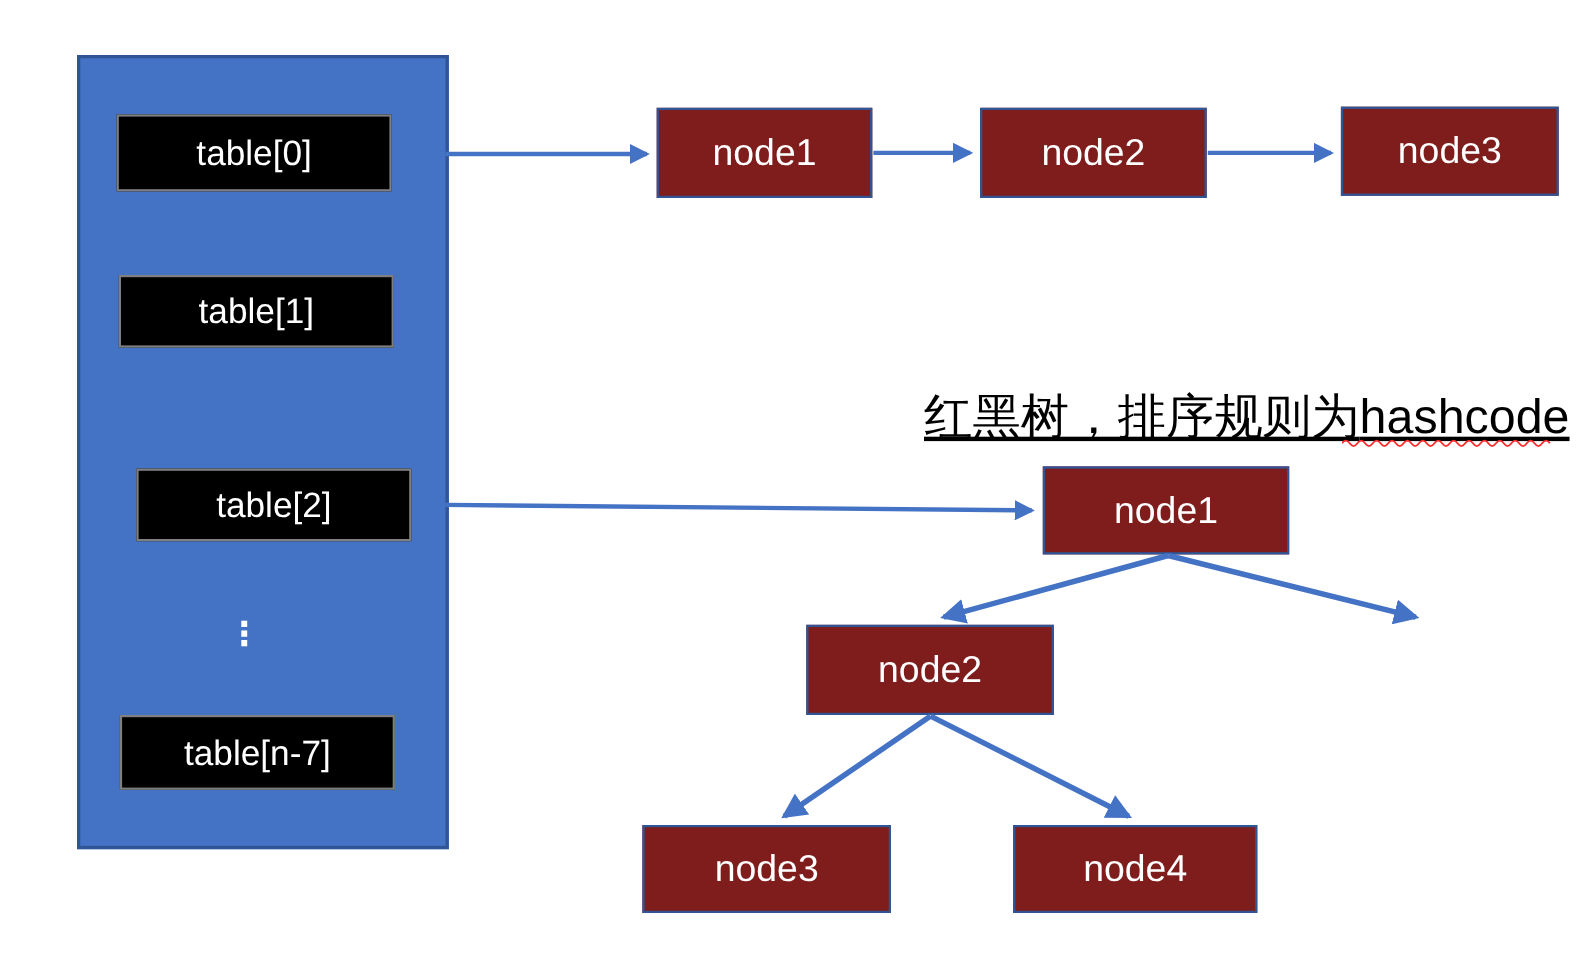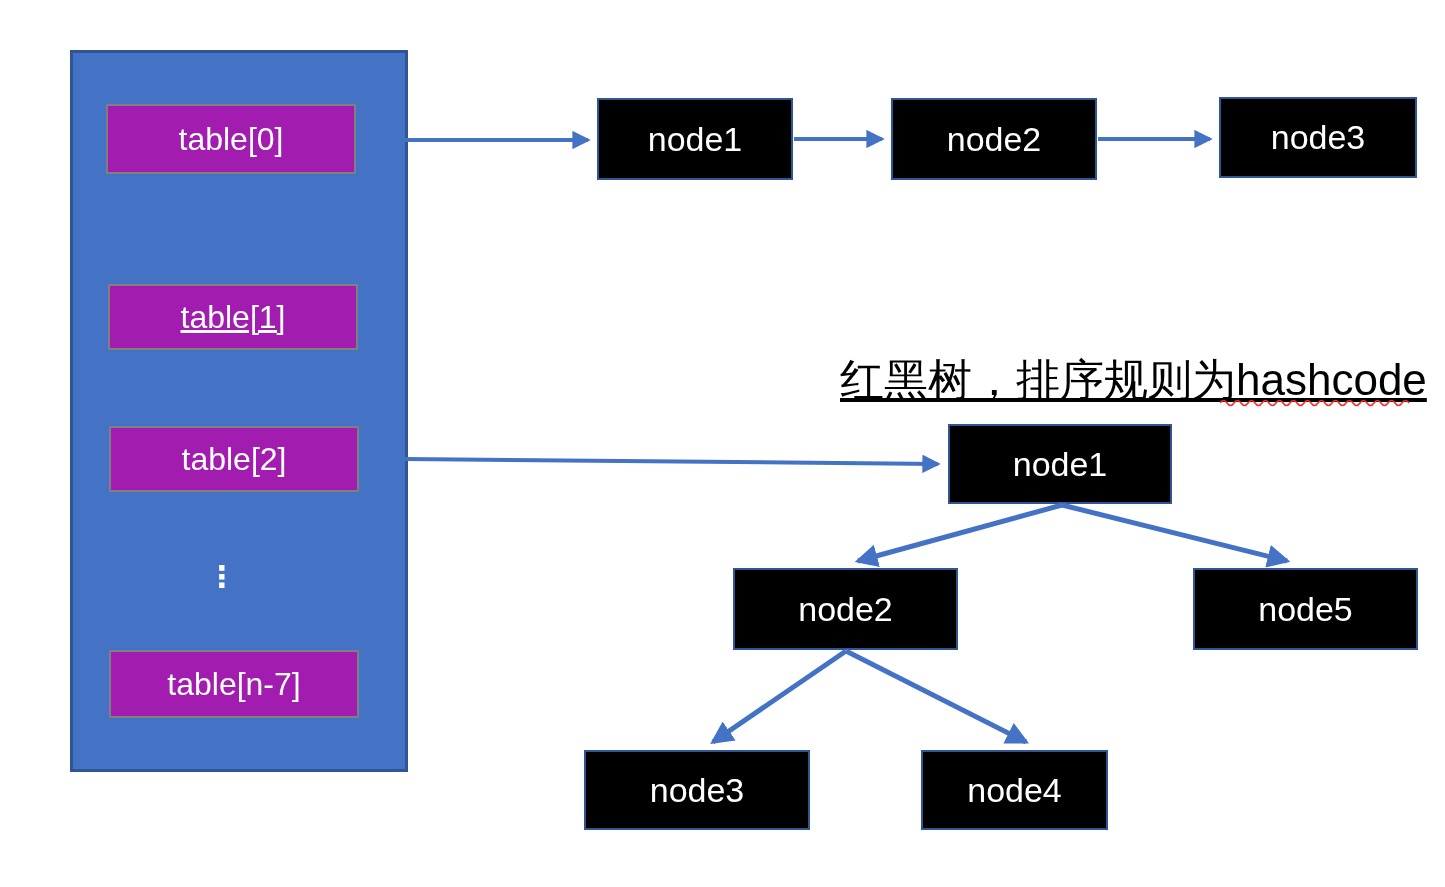--- a/index.html
+++ b/index.html
@@ -11,52 +11,52 @@
     font-family:"Liberation Sans","DejaVu Sans",sans-serif;
   }
   #arrow-layer{position:absolute;left:0;top:0;width:1445px;height:887px;pointer-events:none;}
 
   .bucket-rect{
     position:absolute;left:70px;top:50px;width:332px;height:716px;
     background:#4472C4;border:3px solid #2F5597;
   }
   .slot{
     position:absolute;
-    background:#a21caf;border:2px solid #7F7F7F;
+    background:#000000;border:2px solid #7F7F7F;
     color:#ffffff;font-size:32px;font-weight:300;
     display:flex;align-items:center;justify-content:center;
     box-sizing:border-box;
   }
   .slot-0{left:106px;top:104px;width:250px;height:70px;}
-  .slot-1{left:108px;top:284px;width:250px;height:66px;text-decoration:underline;}
-  .slot-2{left:109px;top:426px;width:250px;height:66px;}
+  .slot-1{left:108px;top:250px;width:250px;height:66px;}
+  .slot-2{left:124px;top:426px;width:250px;height:66px;}
   .slot-3{left:109px;top:650px;width:250px;height:68px;}
   .ellipsis{
     position:absolute;left:196px;top:548px;width:52px;height:56px;
     color:#ffffff;font-size:30px;font-weight:bold;
     display:flex;align-items:center;justify-content:center;
     letter-spacing:0;
   }
 
   .node-box{
     position:absolute;
-    background:#000000;border:2px solid #2F5597;
+    background:#7f1d1d;border:2px solid #2F5597;
     color:#ffffff;font-size:34px;font-weight:300;
     display:flex;align-items:center;justify-content:center;
     box-sizing:border-box;
   }
   .lnode-1{left:597px;top:98px;width:196px;height:82px;}
   .lnode-2{left:891px;top:98px;width:206px;height:82px;}
   .lnode-3{left:1219px;top:97px;width:198px;height:81px;}
 
   .tnode-1{left:948px;top:424px;width:224px;height:80px;}
   .tnode-2{left:733px;top:568px;width:225px;height:82px;}
   .tnode-5{left:1193px;top:568px;width:225px;height:82px;}
   .tnode-3{left:584px;top:750px;width:226px;height:80px;}
-  .tnode-4{left:921px;top:750px;width:187px;height:80px;}
+  .tnode-4{left:921px;top:750px;width:222px;height:80px;}
 
   .annotation{
     position:absolute;left:840px;top:356px;
     color:#000000;font-size:44px;line-height:48px;
     white-space:nowrap;
     text-decoration:underline;
   }
   .squiggle{position:absolute;left:1220px;top:398px;width:190px;height:10px;}
 
   .watermark{
@@ -102,23 +102,20 @@
   <svg class="squiggle" viewBox="0 0 190 10">
     <path d="M0,5 q3.5,-5 7,0 t7,0 t7,0 t7,0 t7,0 t7,0 t7,0 t7,0 t7,0 t7,0 t7,0 t7,0 t7,0 t7,0 t7,0 t7,0 t7,0 t7,0 t7,0 t7,0 t7,0 t7,0 t7,0 t7,0 t7,0 t7,0 t7,0" fill="none" stroke="#FF2A2A" stroke-width="1.6"></path>
   </svg>
 
   <div class="node-box tnode-1">
     <span>node1</span>
   </div>
   <div class="node-box tnode-2">
     <span>node2</span>
   </div>
-  <div class="node-box tnode-5">
-    <span>node5</span>
-  </div>
   <div class="node-box tnode-3">
     <span>node3</span>
   </div>
   <div class="node-box tnode-4">
     <span>node4</span>
   </div>
 
   <svg id="arrow-layer">
     <defs>
       <marker id="arr" viewBox="0 0 10 10" refX="8.5" refY="5" markerWidth="4.6" markerHeight="4.6" orient="auto-start-reverse">

